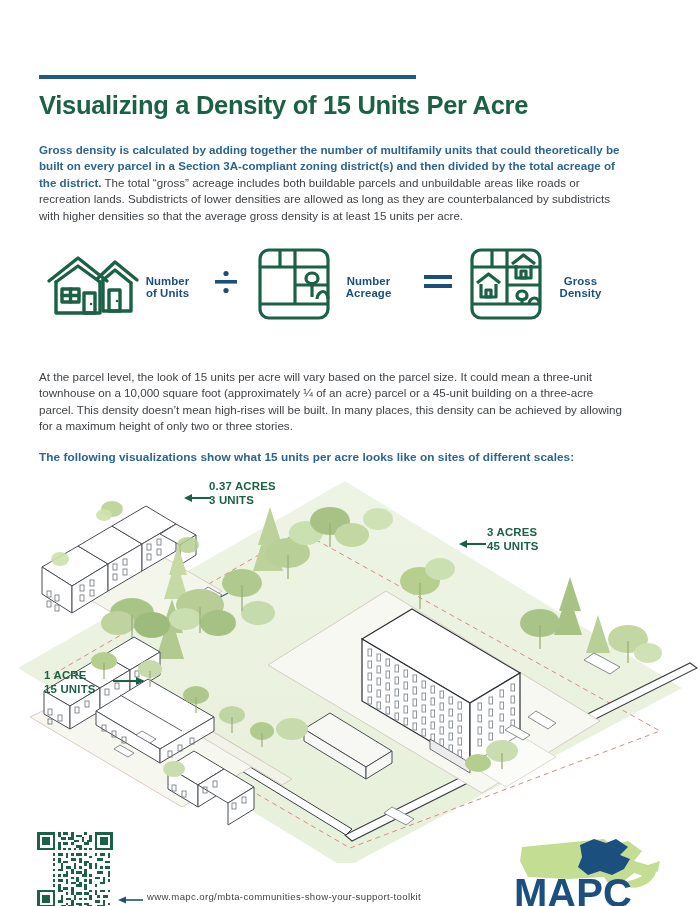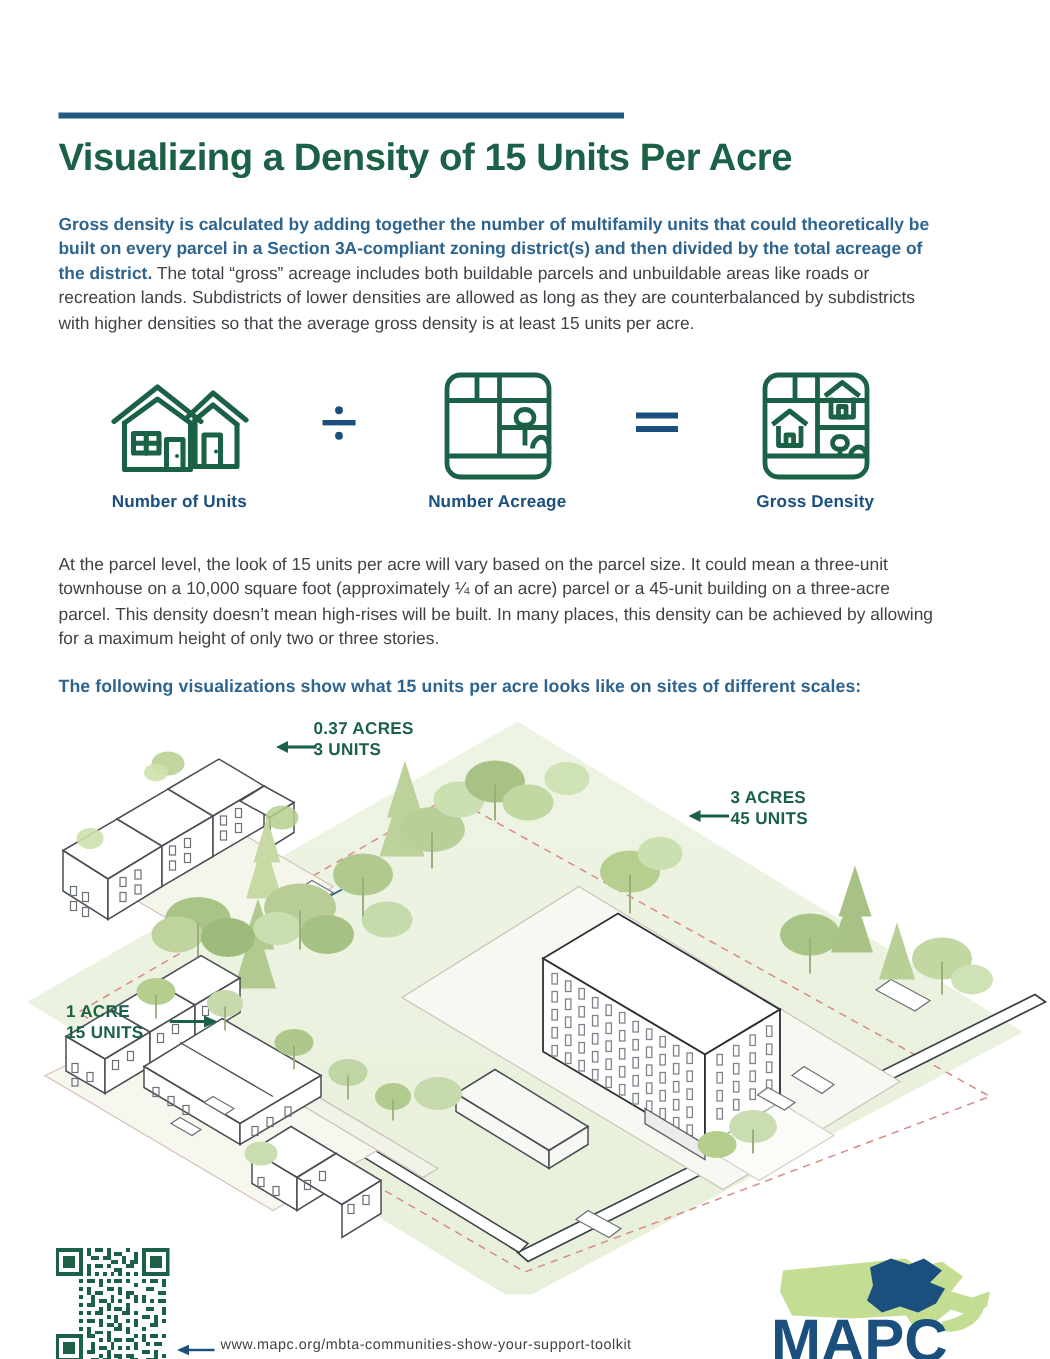--- a/index.html
+++ b/index.html
@@ -41,21 +41,21 @@
   }
 
   
   .formula {
     position: absolute; left: 39px; top: 206px;
     width: 585px; height: 112px;
     display: flex; align-items: flex-start; justify-content: center;
     gap: 0px;
   }
   .formula-cell {
-    display: flex; flex-direction: column;
+    display: flex; flex-direction: row;
     align-items: center; justify-content: flex-start;
     width: 150px;
   }
   .formula-op {
     width: 62px; height: 74px;
     display: flex; align-items: center; justify-content: center;
     color: #1b4f7e;
   }
   .icon-box { height: 78px; display: flex; align-items: center; justify-content: center; }
   .formula-label {

